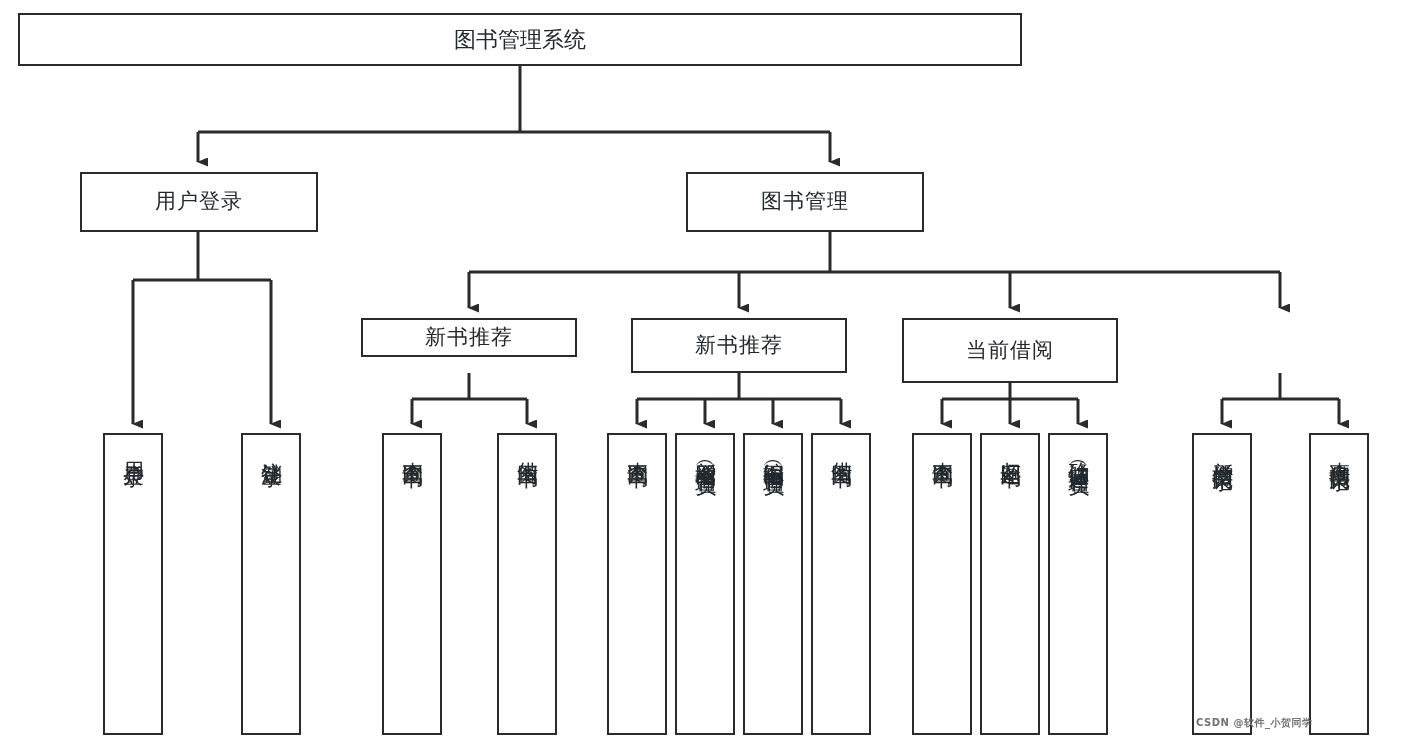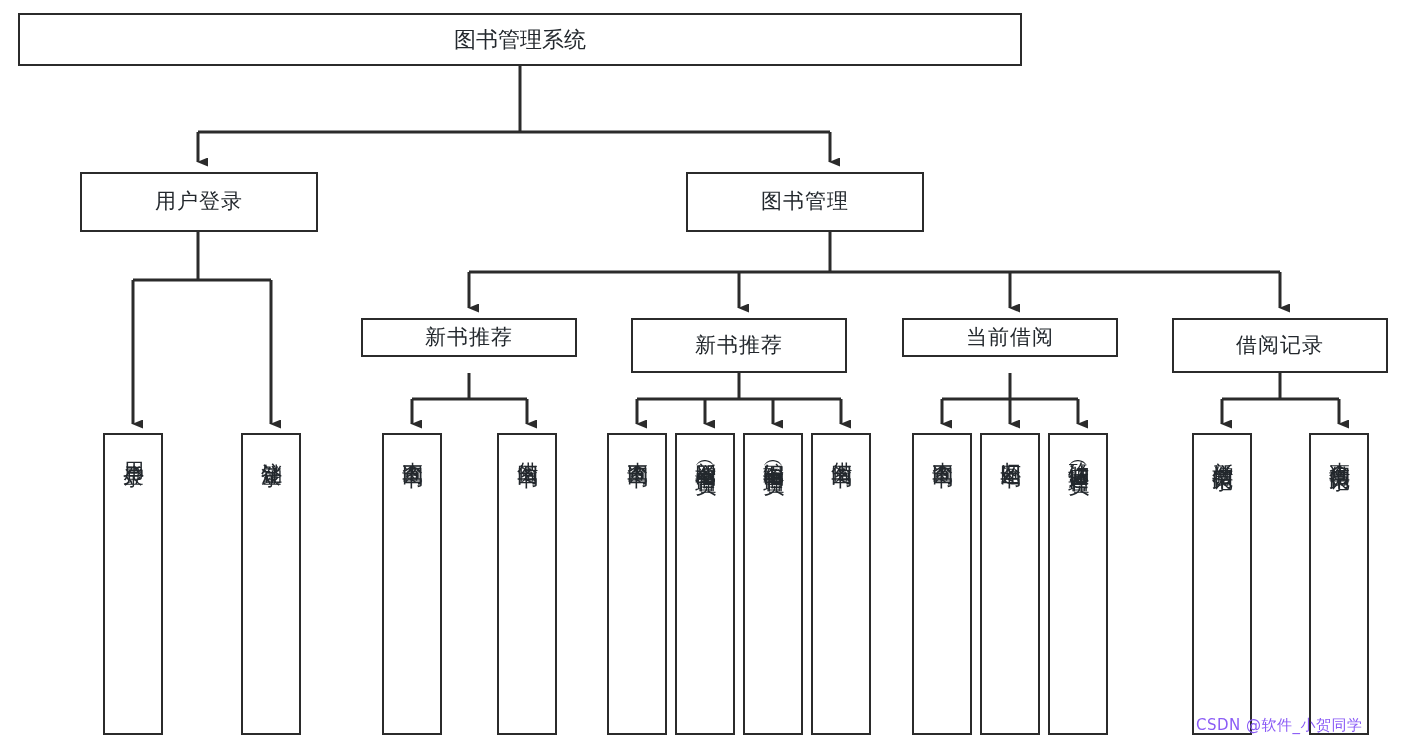--- a/index.html
+++ b/index.html
@@ -52,24 +52,25 @@
     writing-mode: vertical-rl;
     text-orientation: upright;
     font-size: 21px;
     line-height: 1.32;
     letter-spacing: 2px;
     white-space: nowrap;
     color: #23282d;
   }
   .watermark {
     position: absolute;
-    font-size: 15px;
-    color: #8b5cf6;
+    font-size: 10px;
+    color: #737373;
     letter-spacing: 0.5px;
     white-space: nowrap;
+    font-weight: bold;
   }
 </style>
 </head>
 <body>
 
 <div id="canvas">
 
   <svg id="wires" viewBox="0 0 1405 747">
     <defs>
       <marker id="arr" markerWidth="9" markerHeight="11" refX="4.5" refY="10" orient="auto" markerUnits="userSpaceOnUse">
@@ -130,25 +131,22 @@
   <div class="node h" style="left:686px; top:172px; width:238px; height:60px;">
     <span>图书管理</span>
   </div>
 
   <div class="node h" style="left:361px; top:318px; width:216px; height:39px;">
     <span>新书推荐</span>
   </div>
   <div class="node h" style="left:631px; top:318px; width:216px; height:55px;">
     <span>新书推荐</span>
   </div>
-  <div class="node h" style="left:902px; top:318px; width:216px; height:39px;">
+  <div class="node h" style="left:902px; top:318px; width:216px; height:65px;">
     <span>当前借阅</span>
-  </div>
-  <div class="node h" style="left:1172px; top:318px; width:216px; height:55px;">
-    <span>借阅记录</span>
   </div>
 
   <div class="node leaf" style="left:103px; top:433px; width:60px; height:302px;">
     <span class="vtext">用户登录</span>
   </div>
   <div class="node leaf" style="left:241px; top:433px; width:60px; height:302px;">
     <span class="vtext">注销登录</span>
   </div>
 
   <div class="node leaf" style="left:382px; top:433px; width:60px; height:302px;">

